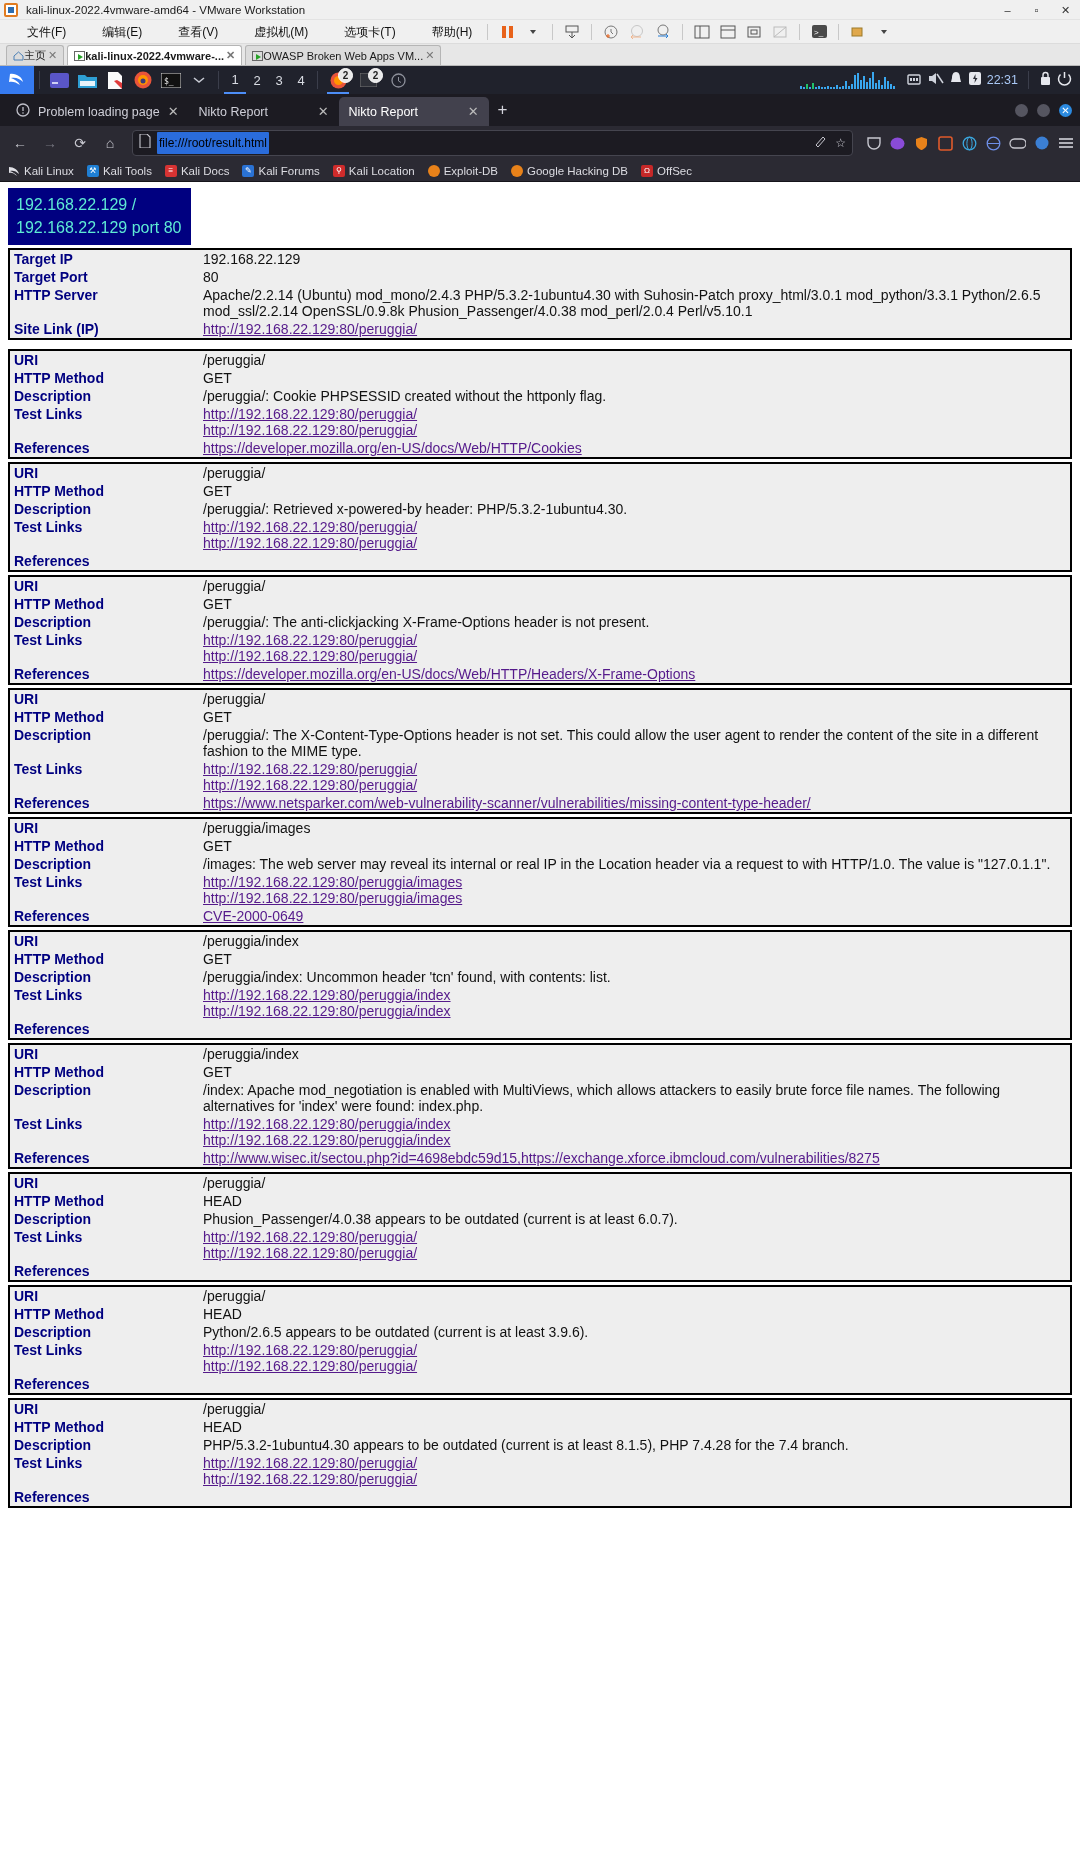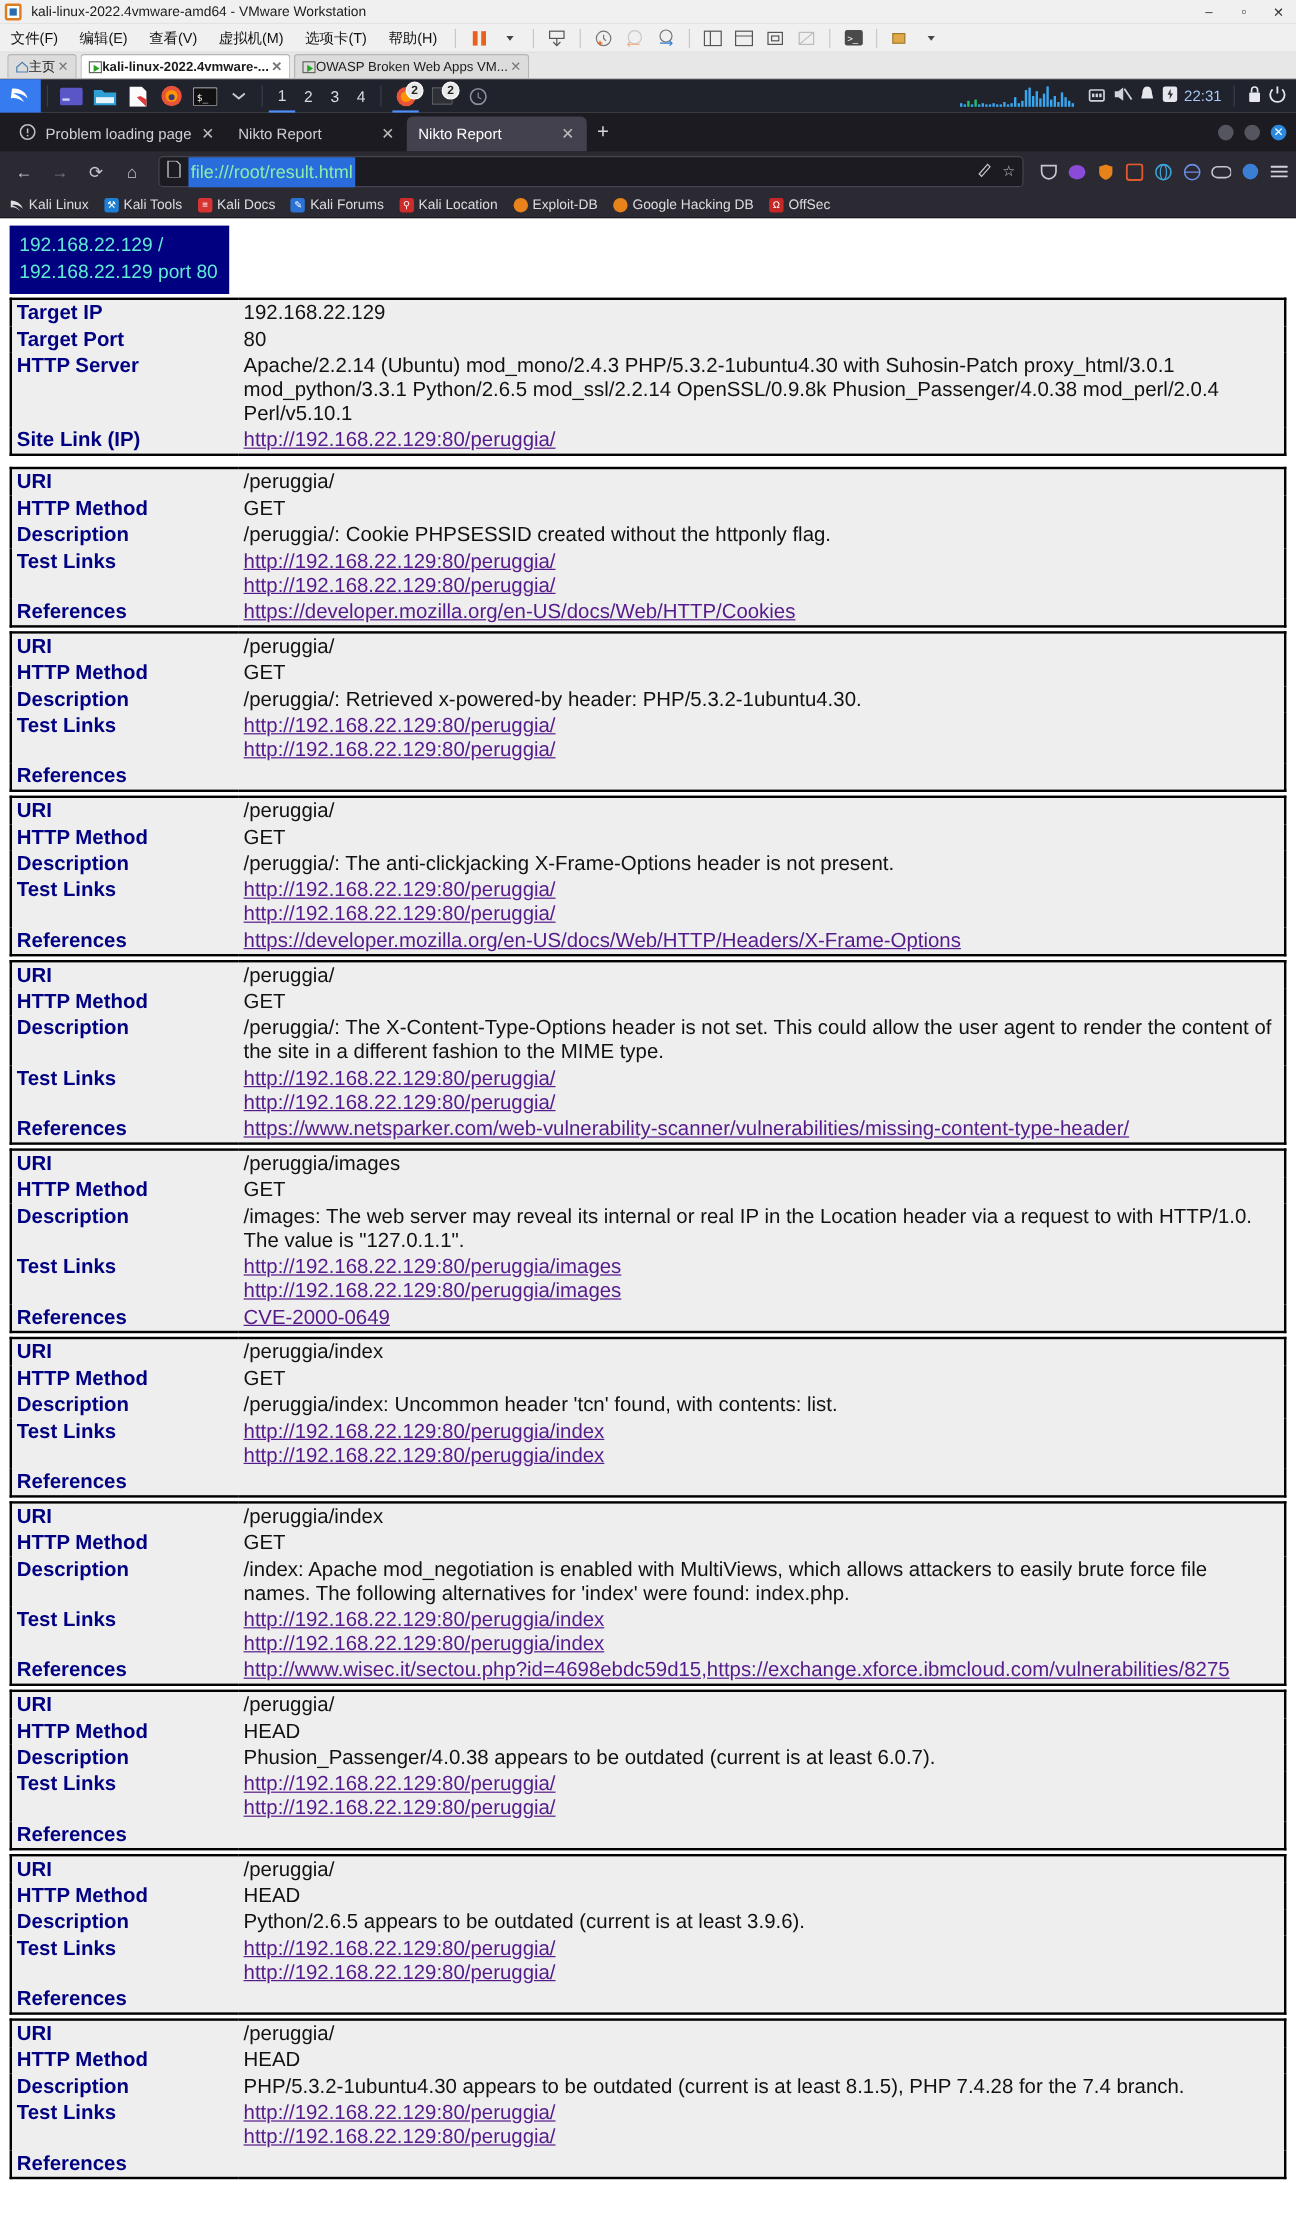--- a/index.html
+++ b/index.html
@@ -28,21 +28,21 @@
   .vmw-winbtns { position: absolute; right: 0; top: 0; height: 20px; display: flex; }
   .vmw-winbtn {
     width: 29px; height: 20px; display: flex; align-items: center; justify-content: center;
     font-size: 11px; color: #333;
   }
 
   .vmw-menubar {
     height: 24px; background: #f0f0f0; display: flex; align-items: center;
     font-size: 12px; color: #111; border-bottom: 1px solid #dcdcdc;
   }
-  .vmw-menu-item { padding: 0 9px; line-height: 24px; }
+  .vmw-menu-item { padding: 0 9px; line-height: 24px; margin-left: 18px; }
   .vmw-menu-sep { width: 1px; height: 16px; background: #c8c8c8; margin: 0 6px; }
   .vmw-tool { width: 26px; height: 22px; display: flex; align-items: center; justify-content: center; }
   .vmw-tool svg { display: block; }
 
   .vmw-tabbar {
     height: 22px; background: #e7e7e7; display: flex; align-items: flex-end;
     padding-left: 6px; border-bottom: 1px solid #b9b9b9;
   }
   .vmw-tab {
     height: 20px; display: flex; align-items: center; gap: 0;
@@ -108,21 +108,21 @@
   .nav-btn {
     width: 28px; height: 28px; display: flex; align-items: center; justify-content: center;
     color: #c8c8d0; font-size: 14px; border-radius: 4px;
   }
   .nav-btn.dim { color: #76767f; }
   .urlbar {
     flex: 1; height: 26px; background: #1c1b22; border: 1px solid #45454f; border-radius: 4px;
     display: flex; align-items: center; gap: 6px; padding: 0 6px; margin: 0 6px;
   }
   .url-text {
-    font-size: 15px; color: #86efac; background: #2a6cdb; padding: 4px 2px; border-radius: 1px;
+    font-size: 12px; color: #000000; background: #2a6cdb; padding: 4px 2px; border-radius: 1px;
   }
   .url-right { margin-left: auto; display: flex; align-items: center; gap: 8px; color: #c7c7cf; font-size: 12px;}
   .ff-ext { display: flex; align-items: center; gap: 7px; padding-left: 4px; }
   .ext-ico { width: 17px; height: 17px; border-radius: 3px; display:flex;align-items:center;justify-content:center;font-size:10px;}
 
   .ff-bookmarks {
     height: 22px; background: #2b2a33; display: flex; align-items: center;
     gap: 13px; padding: 0 8px; font-size: 11.5px; color: #dcdce2;
     border-bottom: 1px solid #15141a;
   }
@@ -137,21 +137,21 @@
   .rpt-title {
     display: inline-block; background: #000080; color: #5eead4;
     font-size: 16px; line-height: 1.45; padding: 5px 10px 6px 8px;
     font-family: "Liberation Sans", sans-serif;
   }
   .rpt-title div { white-space: nowrap; }
 
   table.nk {
     width: 100%; border-collapse: collapse; margin-top: 3px;
     background: #eeeeee; border: 2px solid #000000;
-    font-size: 17px;
+    font-size: 14px;
   }
   table.nk td { padding: 1px 4px; vertical-align: top; }
   table.nk td.k {
     width: 190px; color: #000080; font-weight: bold; white-space: nowrap;
   }
   table.nk td.v { color: #111; }
   table.nk a { color: #551a8b; text-decoration: underline; display: block; word-break: break-all;}
   .gap { height: 6px; }
 </style>
 </head>

